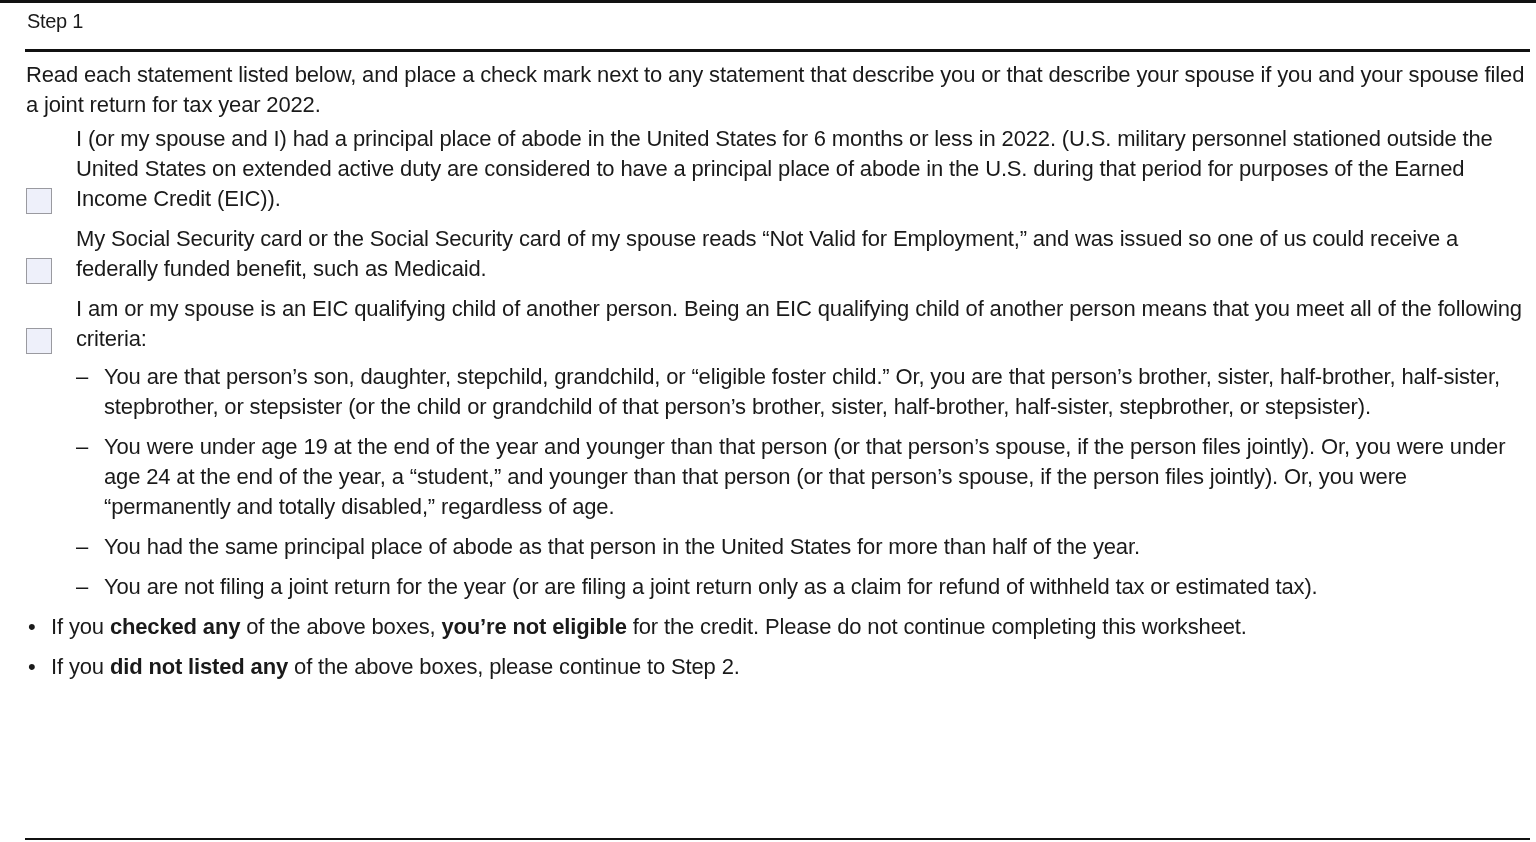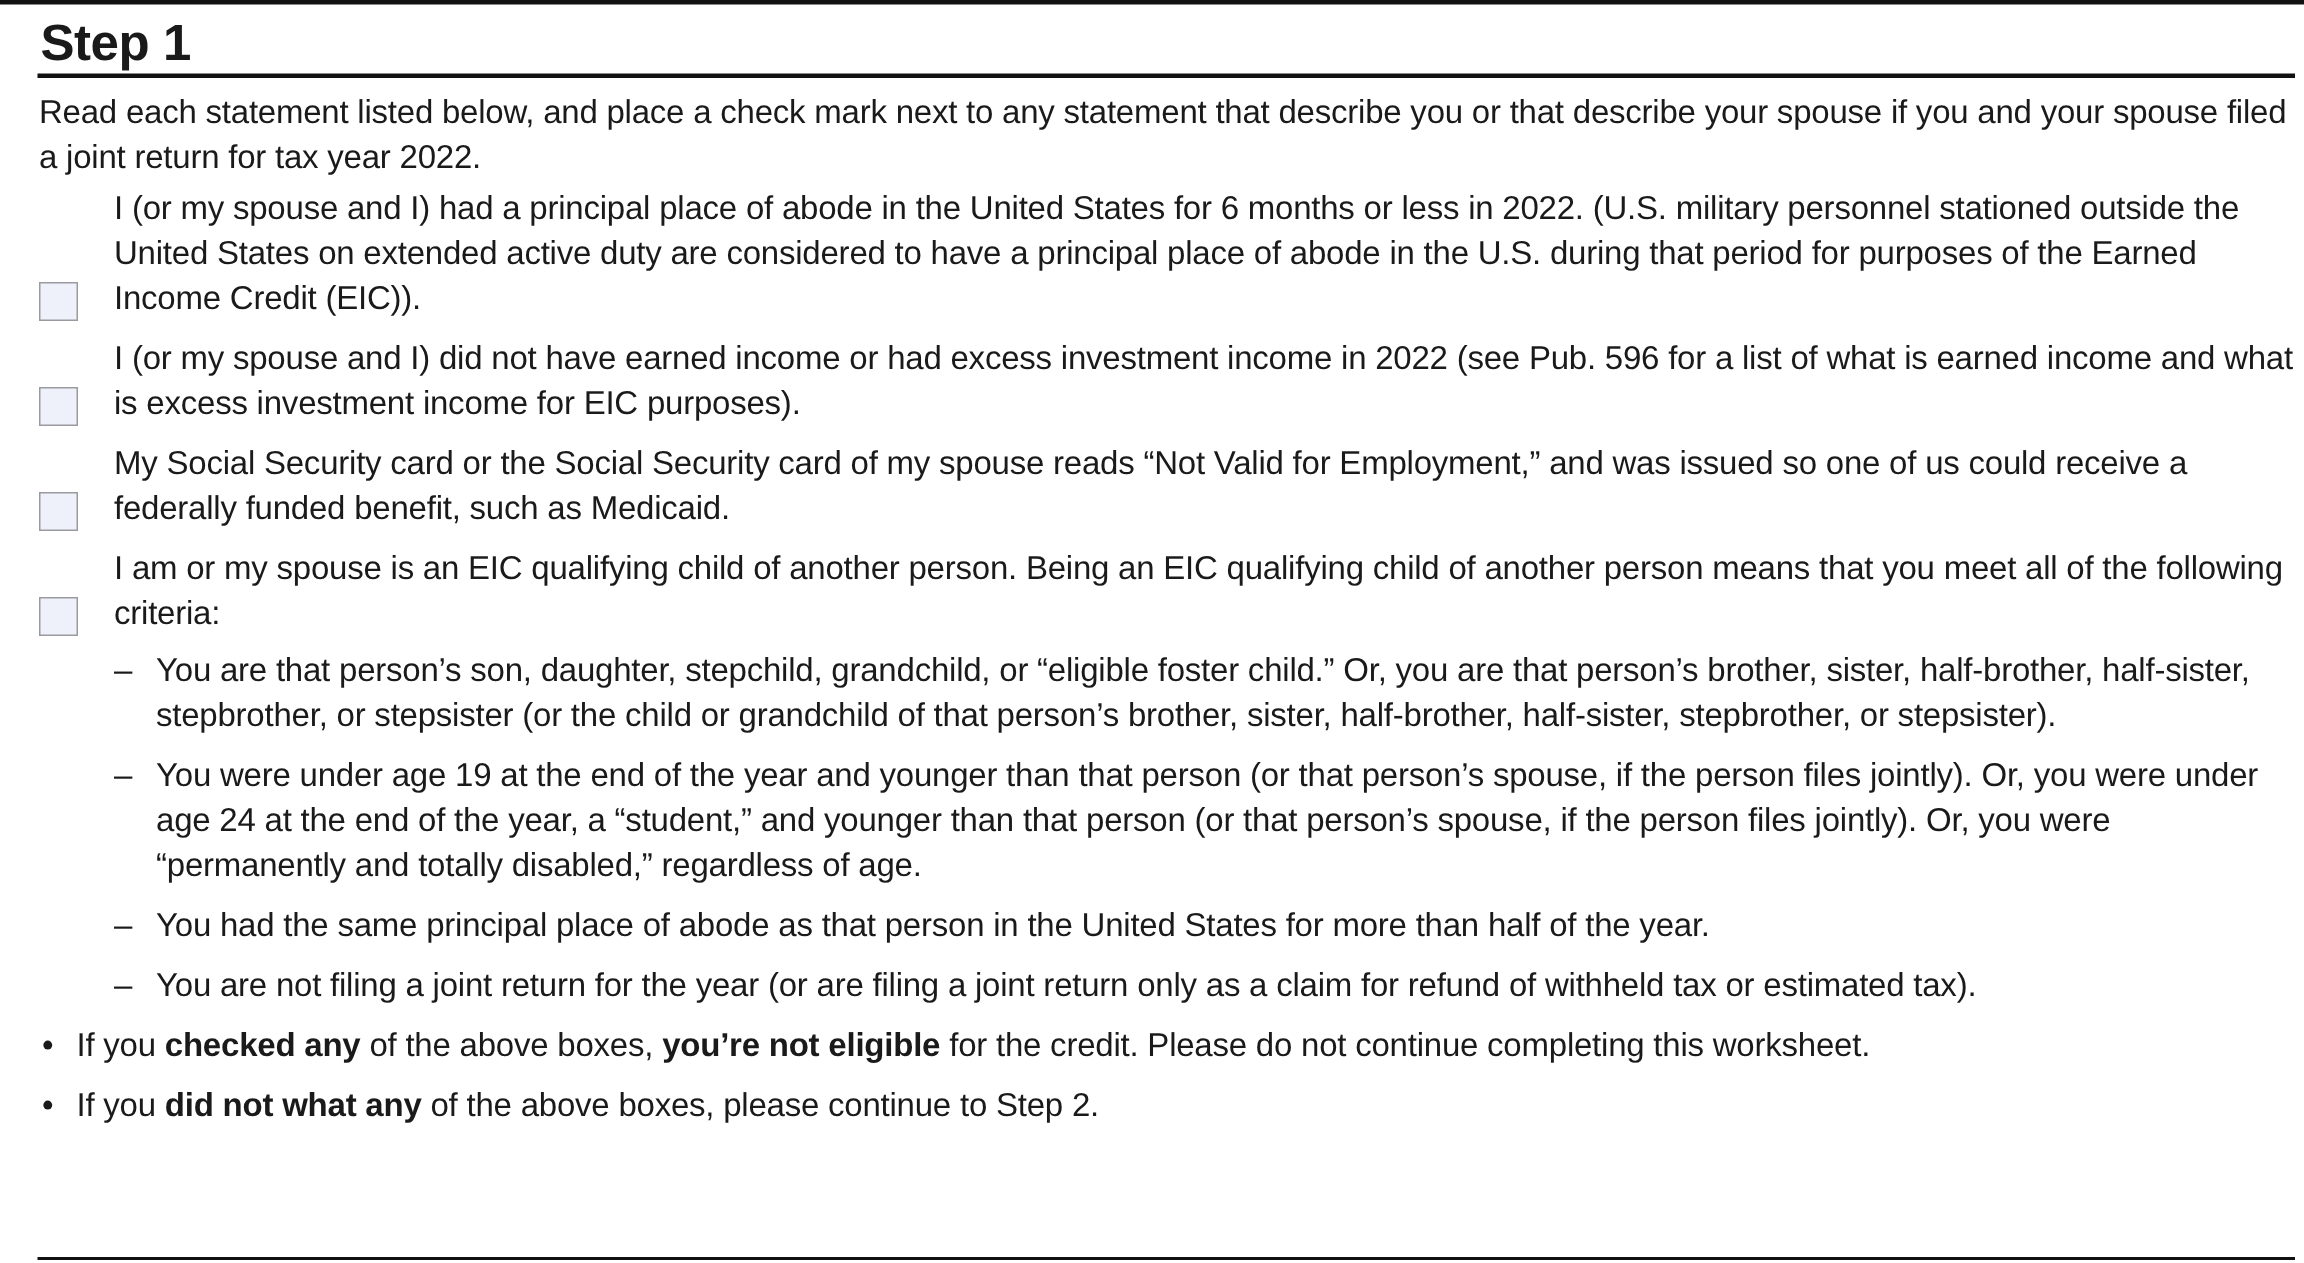--- a/index.html
+++ b/index.html
@@ -3,21 +3,21 @@
 <meta charset="utf-8">
 <style>
   html, body { margin: 0; padding: 0; background: #ffffff; }
   body {
     width: 1536px; height: 842px; overflow: hidden; position: relative;
     font-family: "Liberation Sans", sans-serif; color: #1a1a1a;
   }
   .top-rule { position: absolute; left: 0; top: 0; width: 1536px; height: 3px; background: #111; }
   .title {
     position: absolute; left: 27px; top: 10px;
-    font-size: 34px; font-weight: bold; letter-spacing: -0.3px;
+    font-size: 20px; font-weight: normal; letter-spacing: -0.3px;
   }
   .title-rule { position: absolute; left: 25px; top: 49px; width: 1505px; height: 3px; background: #111; }
   .content {
     position: absolute; left: 26px; top: 60px; width: 1505px;
     font-size: 22px; line-height: 30px; letter-spacing: -0.15px;
   }
   .intro { margin: 0 0 4px 0; }
   .item { display: flex; align-items: flex-end; margin-bottom: 10px; }
   .checkbox {
     flex: 0 0 auto; width: 26px; height: 26px; margin-top: 2px; margin-right: 24px;
@@ -43,24 +43,20 @@
 <div class="title-rule"></div>
 
 <div class="content">
   <p class="intro">Read each statement listed below, and place a check mark next to any statement that describe you or that describe your spouse if you and your spouse filed a joint return for tax year 2022.</p>
 
   <div class="item">
     <div class="checkbox"></div>
     <div class="item-text">I (or my spouse and I) had a principal place of abode in the United States for 6 months or less in 2022. (U.S. military personnel stationed outside the United States on extended active duty are considered to have a principal place of abode in the U.S. during that period for purposes of the Earned Income Credit (EIC)).</div>
   </div>
 
-  <div class="item">
-    <div class="checkbox"></div>
-    <div class="item-text">I (or my spouse and I) did not have earned income or had excess investment income in 2022 (see Pub. 596 for a list of what is earned income and what is excess investment income for EIC purposes).</div>
-  </div>
 
 
   <div class="item">
     <div class="checkbox"></div>
     <div class="item-text">My Social Security card or the Social Security card of my spouse reads “Not Valid for Employment,” and was issued so one of us could receive a federally funded benefit, such as Medicaid.</div>
   </div>
 
   <div class="item" style="margin-bottom:0">
     <div class="checkbox"></div>
     <div class="item-text">I am or my spouse is an EIC qualifying child of another person. Being an EIC qualifying child of another person means that you meet all of the following criteria:</div>
@@ -85,18 +81,18 @@
     </div>
   </div>
 
   <div class="bullets">
     <div class="bullet">
       <span class="dot">•</span>
       <span class="sub-text"><span>If you </span><b>checked any</b><span> of the above boxes, </span><b>you’re not eligible</b><span> for the credit. Please do not continue completing this worksheet.</span></span>
     </div>
     <div class="bullet">
       <span class="dot">•</span>
-      <span class="sub-text"><span>If you </span><b>did not what any</b><span> of the above boxes, please continue to Step 2.</span></span>
+      <span class="sub-text"><span>If you </span><b>did not listed any</b><span> of the above boxes, please continue to Step 2.</span></span>
     </div>
   </div>
 </div>
 
 <div class="bottom-rule"></div>
 
 </body></html>

